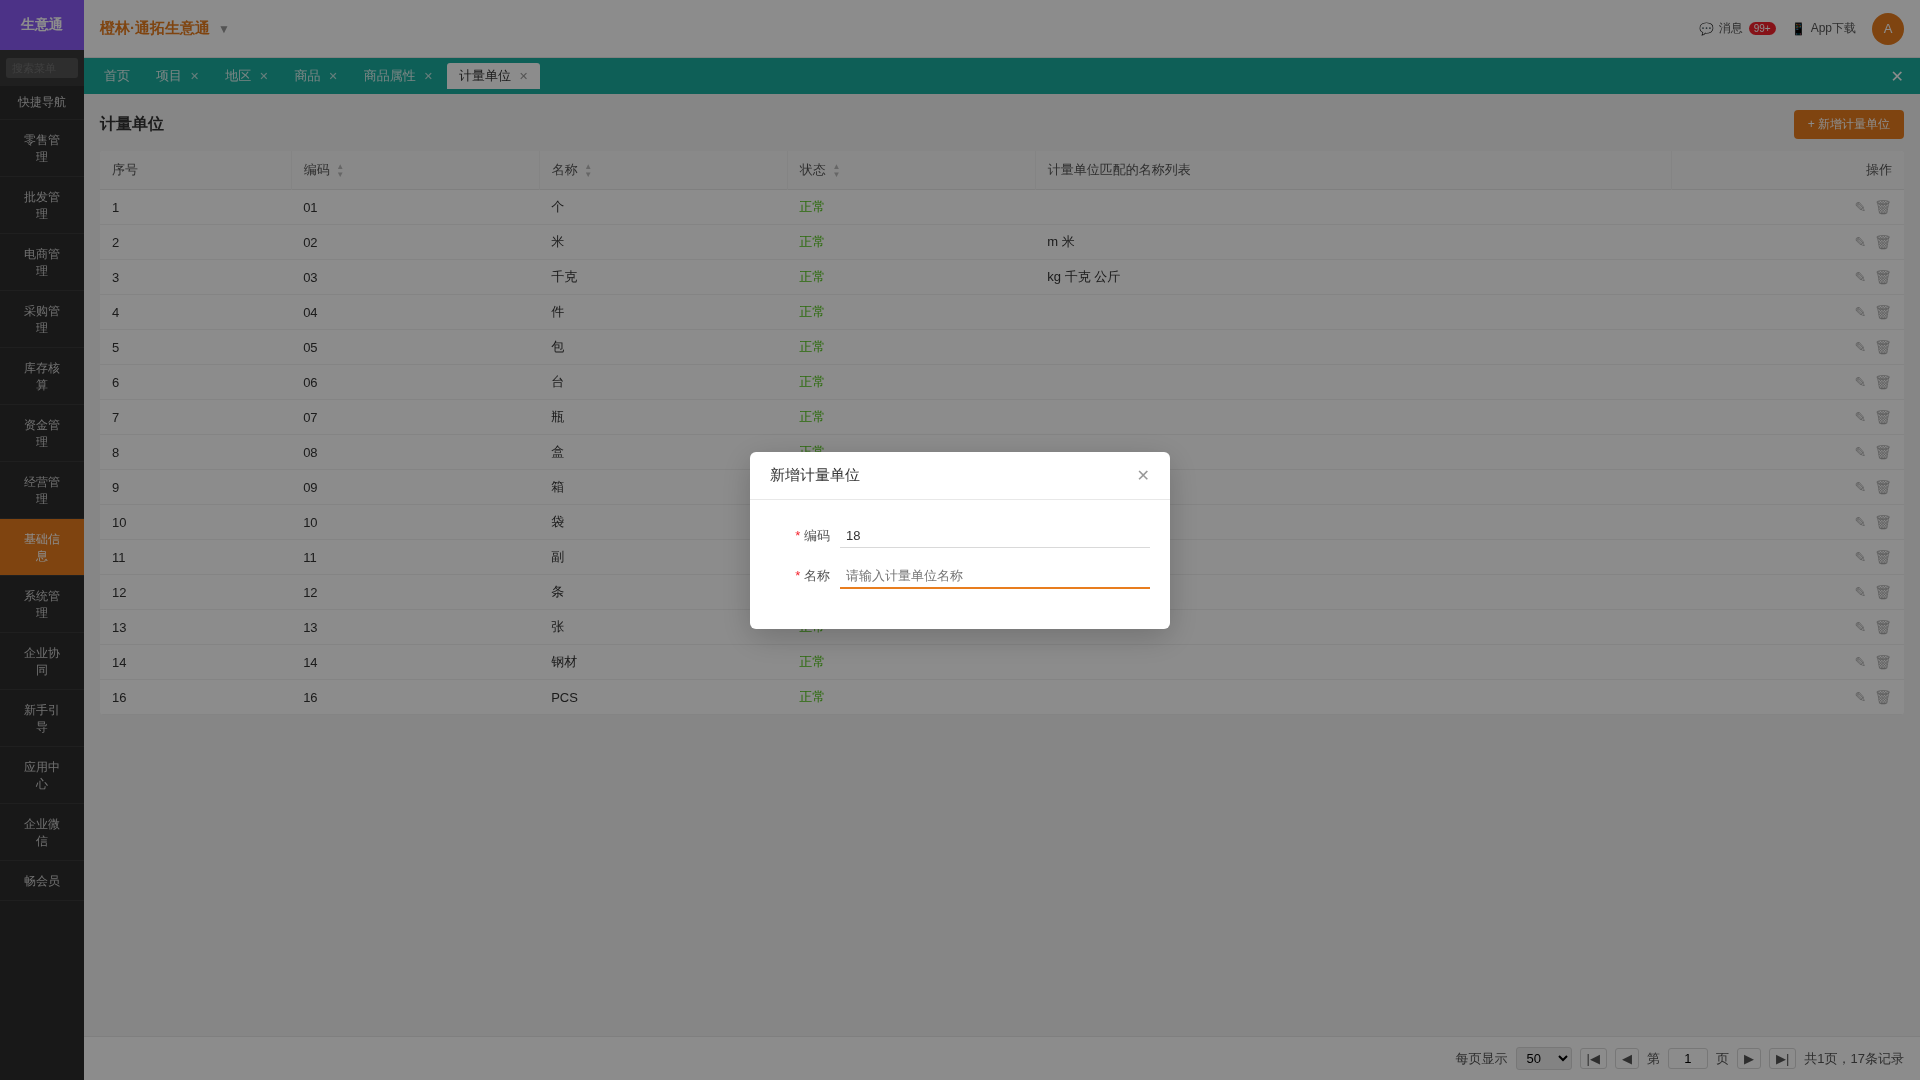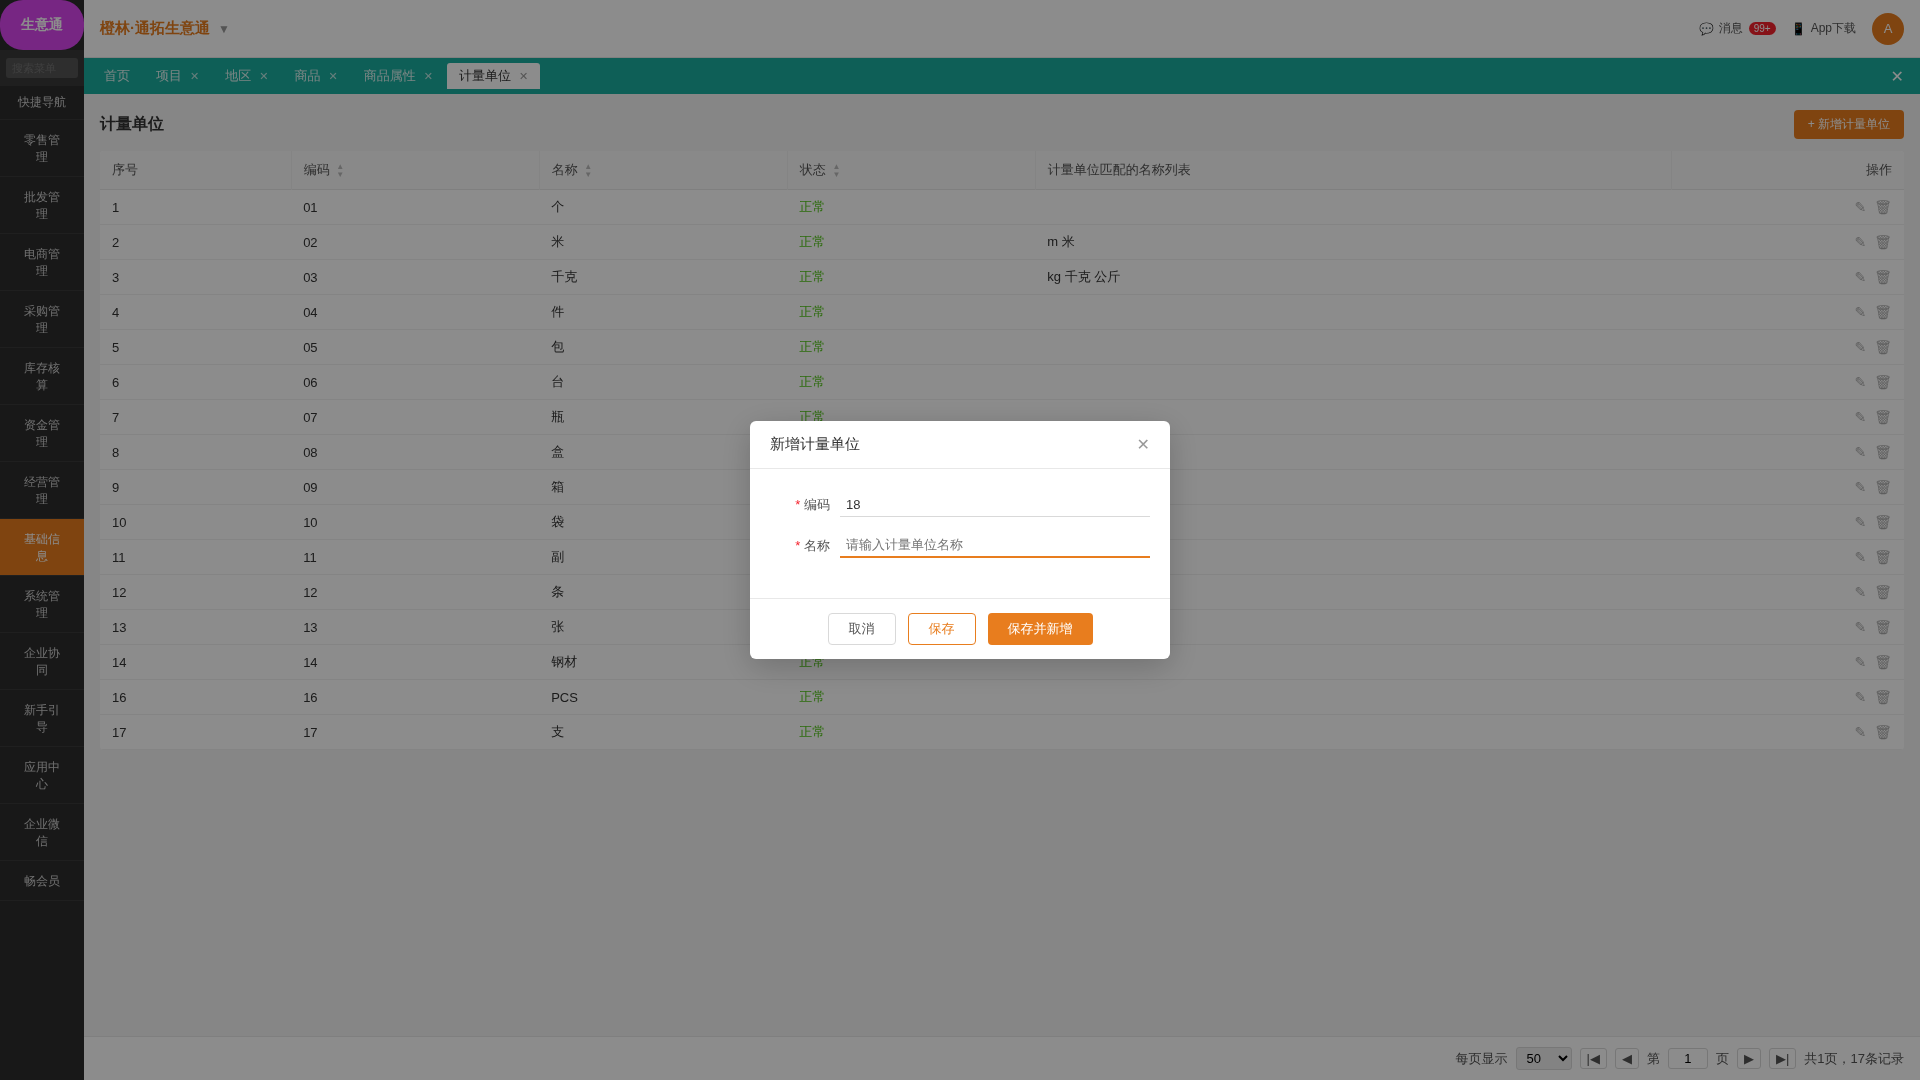--- a/index.html
+++ b/index.html
@@ -10,27 +10,26 @@
       width: 84px;
       background: #2c2c2c;
       display: flex;
       flex-direction: column;
       align-items: center;
       flex-shrink: 0;
       height: 100%;
     }
     .sidebar-logo {
       width: 100%;
-      background: #d946ef;
+      background: #8b5cf6;
       padding: 8px;
       display: flex;
       align-items: center;
       justify-content: center;
       height: 50px;
-      border-radius: 23px;
     }
     .sidebar-logo-text {
       color: #fff;
       font-size: 14px;
       font-weight: bold;
     }
     .sidebar-search {
       width: 100%;
       padding: 8px 6px;
       background: #3a3a3a;
@@ -721,33 +720,20 @@
       <td>PCS</td>
       <td><span class="status-normal">正常</span></td>
       <td></td>
       <td>
         <div class="action-icons" style="justify-content:flex-end;">
           <span class="action-icon">✎</span>
           <span class="action-icon">🗑</span>
         </div>
       </td>
     </tr>
-            <tr>
-      <td>17</td>
-      <td>17</td>
-      <td>支</td>
-      <td><span class="status-normal">正常</span></td>
-      <td></td>
-      <td>
-        <div class="action-icons" style="justify-content:flex-end;">
-          <span class="action-icon">✎</span>
-          <span class="action-icon">🗑</span>
-        </div>
-      </td>
-    </tr>
           </tbody>
       </table>
     </div>
   </div>
 
   <div class="pagination-bar">
     <span>每页显示</span>
     <select>
       <option>50</option>
       <option>10</option>
@@ -774,19 +760,14 @@
     <div class="modal-body">
       <div class="form-row">
         <span class="form-label">编码</span>
         <input class="form-input" type="text" value="18" style="">
       </div>
       <div class="form-row">
         <span class="form-label">名称</span>
         <input class="form-input active-border" type="text" placeholder="请输入计量单位名称" style="">
       </div>
     </div>
-    <div class="modal-footer">
-      <button class="btn-cancel">取消</button>
-      <button class="btn-save">保存</button>
-      <button class="btn-save-new">保存并新增</button>
-    </div>
   </div>
 </div>
 
 </body></html>

